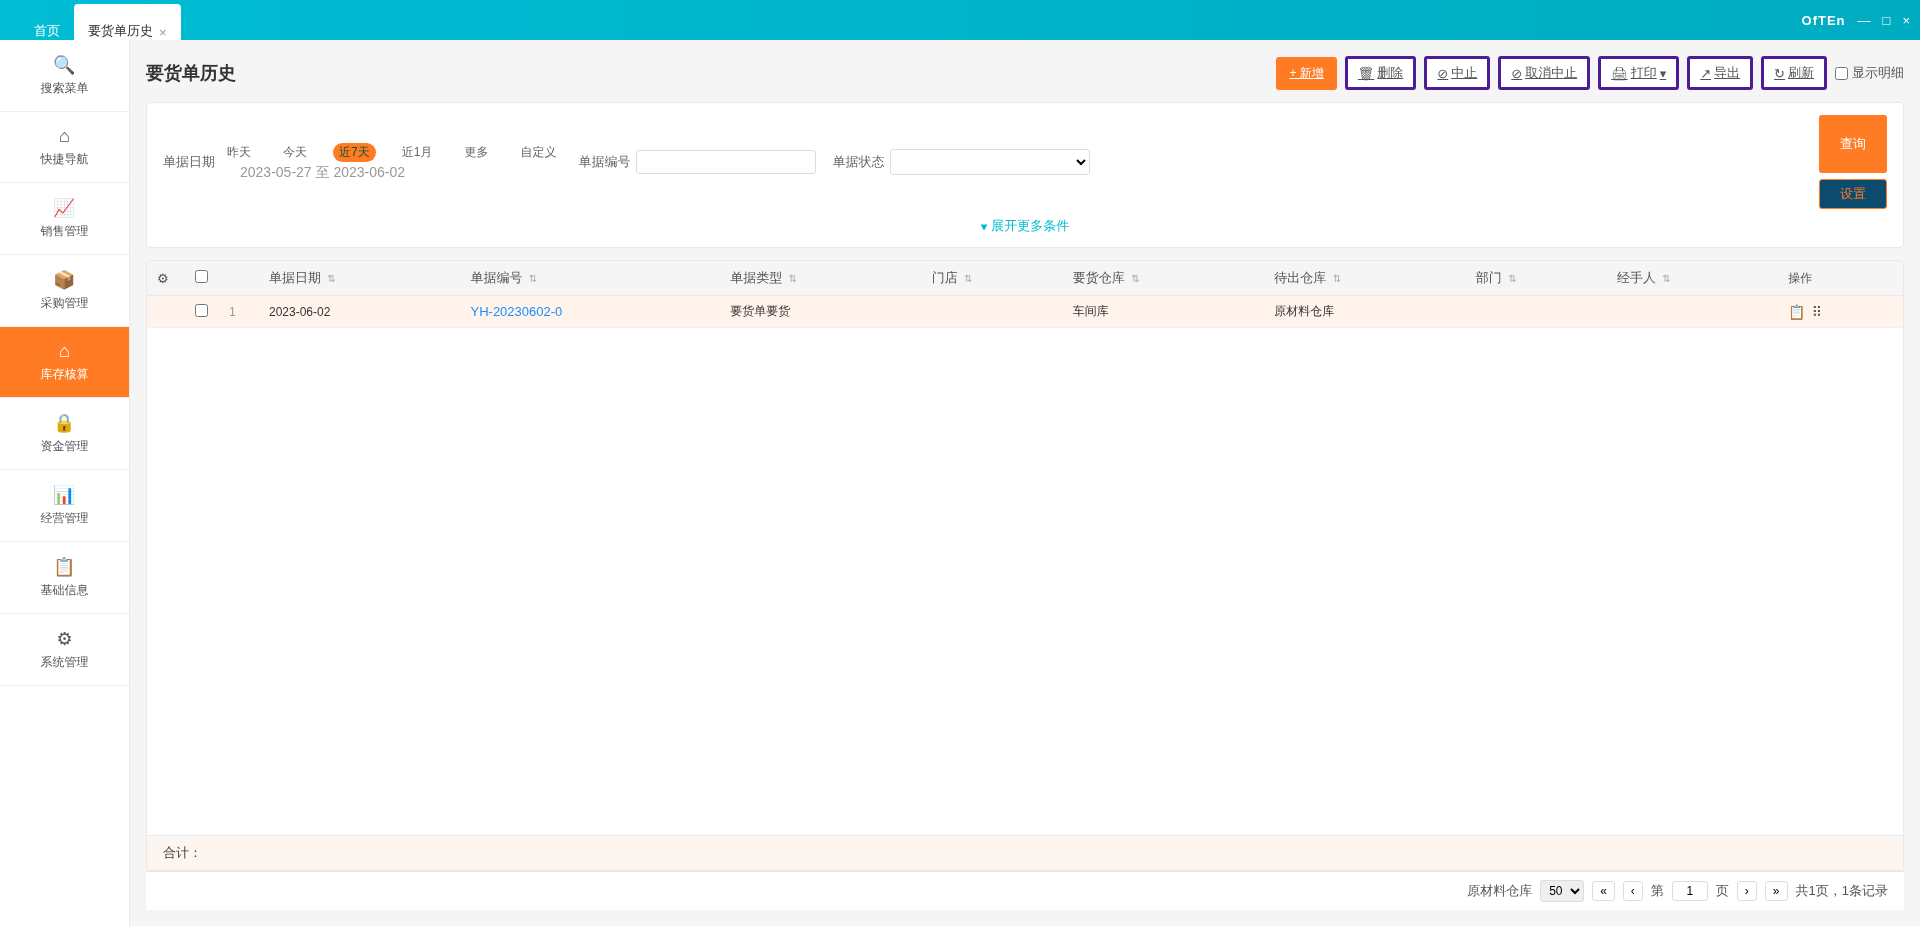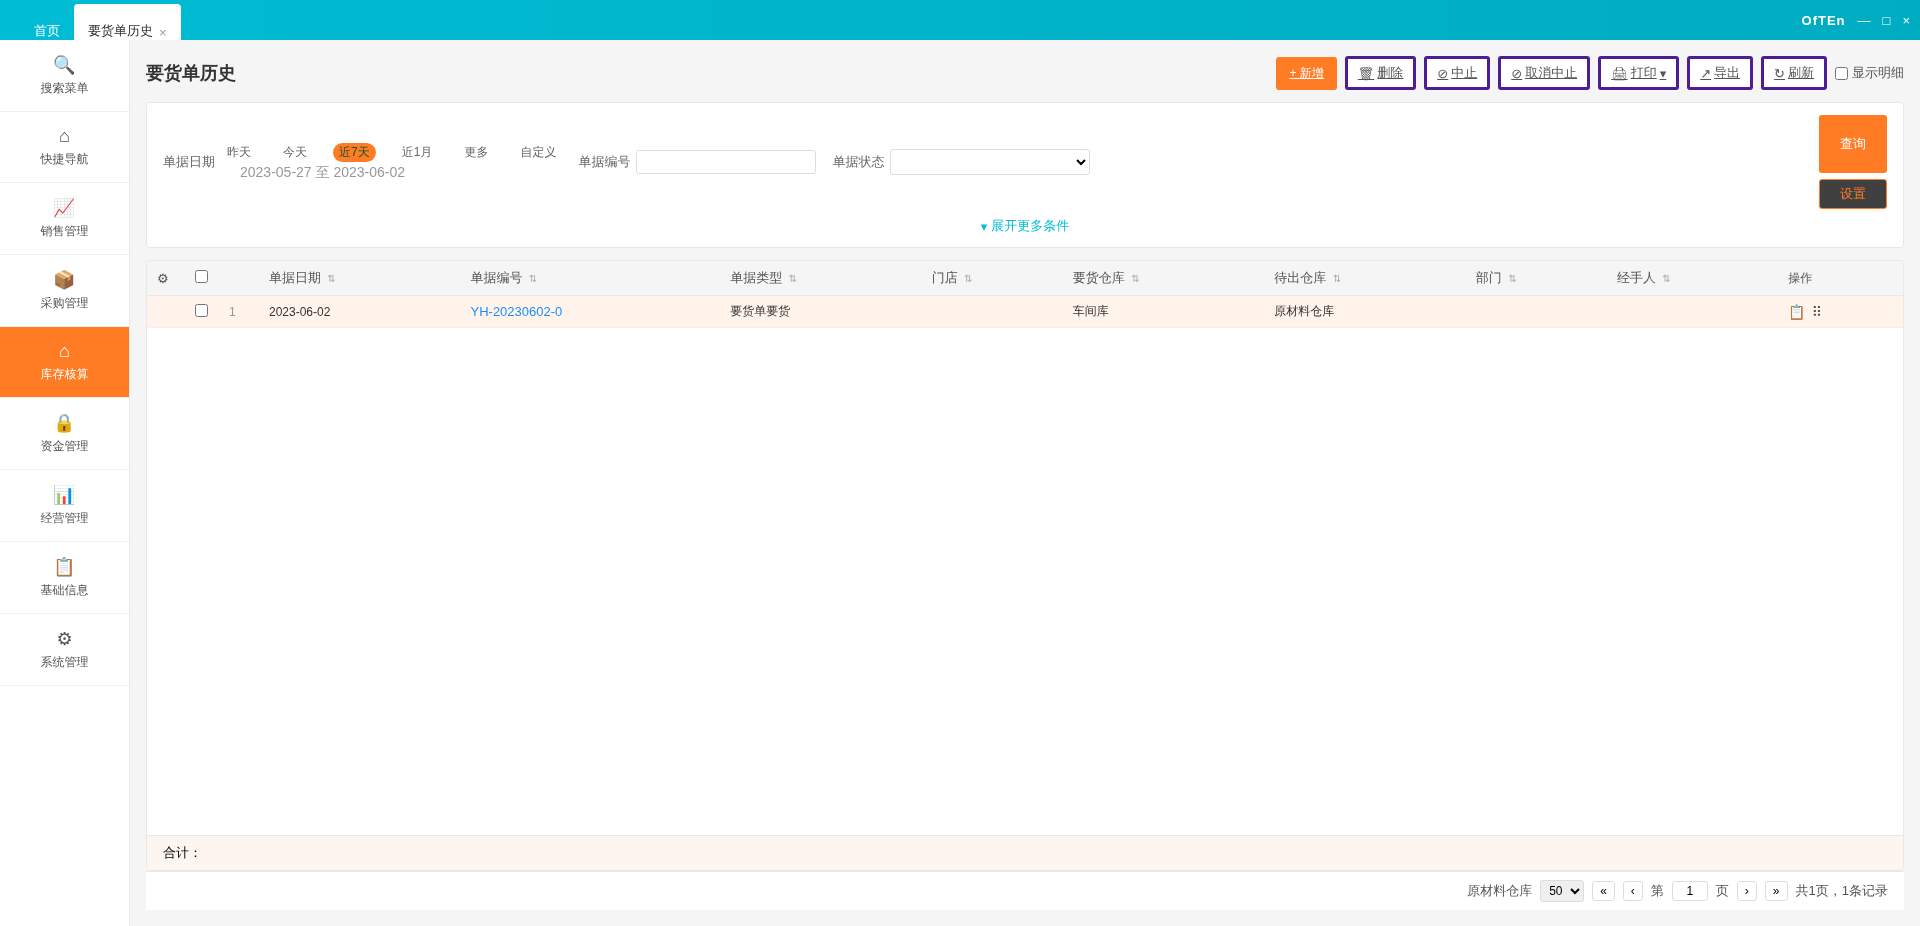--- a/index.html
+++ b/index.html
@@ -225,21 +225,21 @@
     .query-btn {
       background: #ff7c25;
       color: white;
       border: none;
       border-radius: 3px;
       padding: 20px 20px;
       cursor: pointer;
       font-size: 13px;
     }
     .settings-btn {
-      background: #404040;
+      background: #0c4a6e;
       color: #ff7c25;
       border: 1px solid #ff7c25;
       border-radius: 3px;
       padding: 5px 20px;
       cursor: pointer;
       font-size: 13px;
     }
 
     
     .table-container {
@@ -282,21 +282,21 @@
     .settings-col { width: 36px; }
     .action-icons { display: flex; gap: 6px; }
     .action-icon { cursor: pointer; color: #555; font-size: 14px; }
 
     
     .table-footer {
       background: #fdf6f0;
       border-top: 1px solid #e8e8e8;
       padding: 8px 16px;
       font-size: 12px;
-      color: #000000;
+      color: #404040;
       margin-top: auto;
     }
 
     
     .pagination-bar {
       background: white;
       border-top: 1px solid #e8e8e8;
       padding: 8px 16px;
       display: flex;
       align-items: center;

